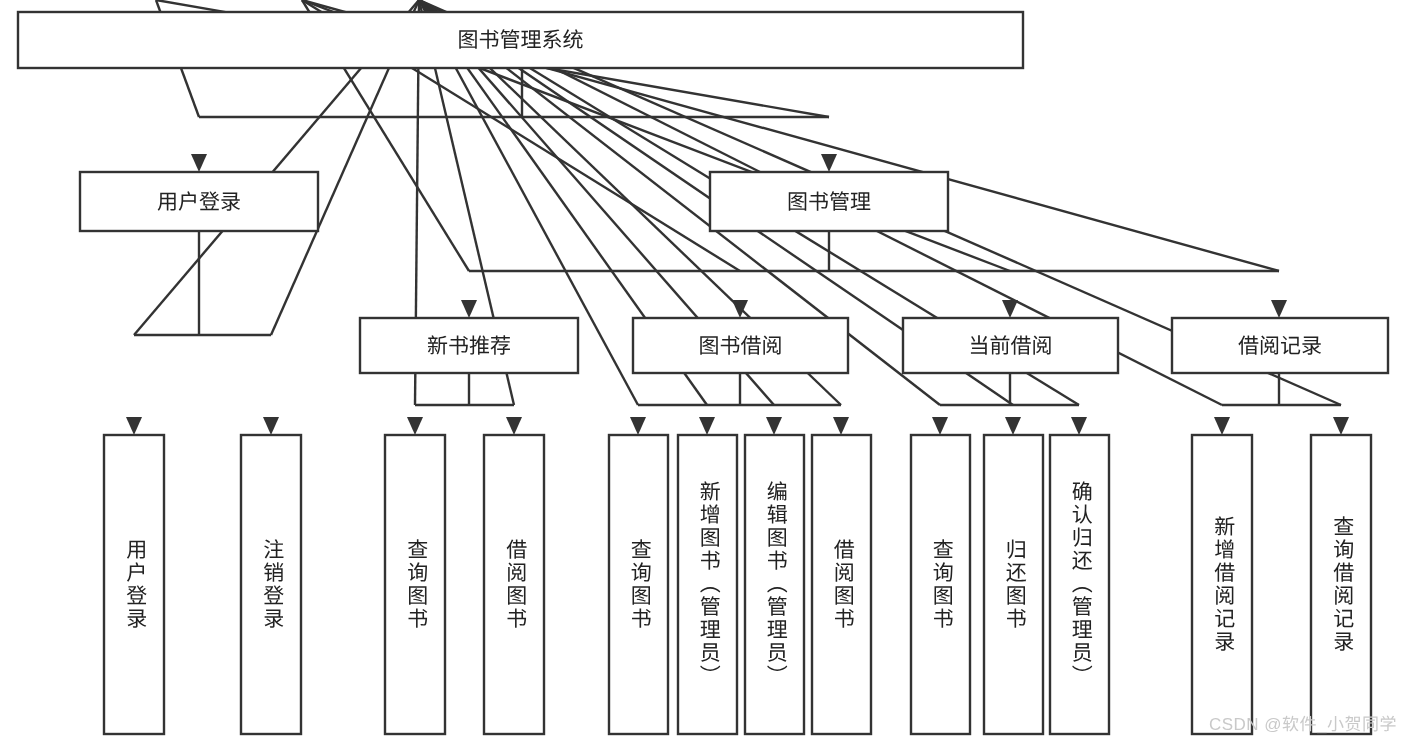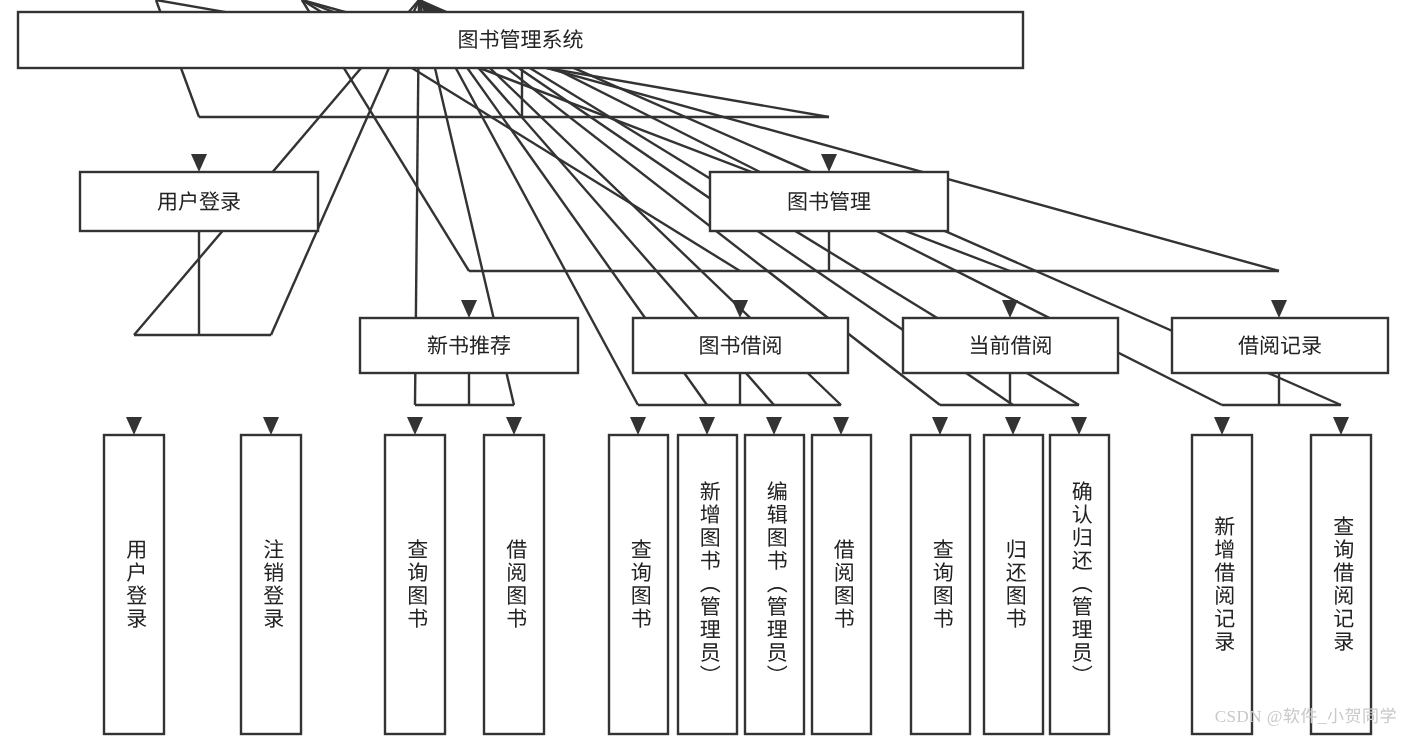--- a/index.html
+++ b/index.html
@@ -46,24 +46,24 @@
   .node-label-h {
     fill: #222222;
     font-family: "DejaVu Sans", "Liberation Sans", sans-serif;
     font-size: 21px;
     text-anchor: middle;
     dominant-baseline: middle;
   }
   .watermark-text {
     position: absolute;
     right: 8px;
-    bottom: 20px;
+    bottom: 12px;
     color: #c9c9c9;
     font-size: 17px;
-    font-family: Liberation Serif, serif;
+    font-family: Liberation Sans, sans-serif;
     letter-spacing: 0.5px;
     white-space: nowrap;
     user-select: none;
   }
   .vnode {
     position: absolute;
     display: flex;
     align-items: center;
     justify-content: center;
     box-sizing: border-box;

